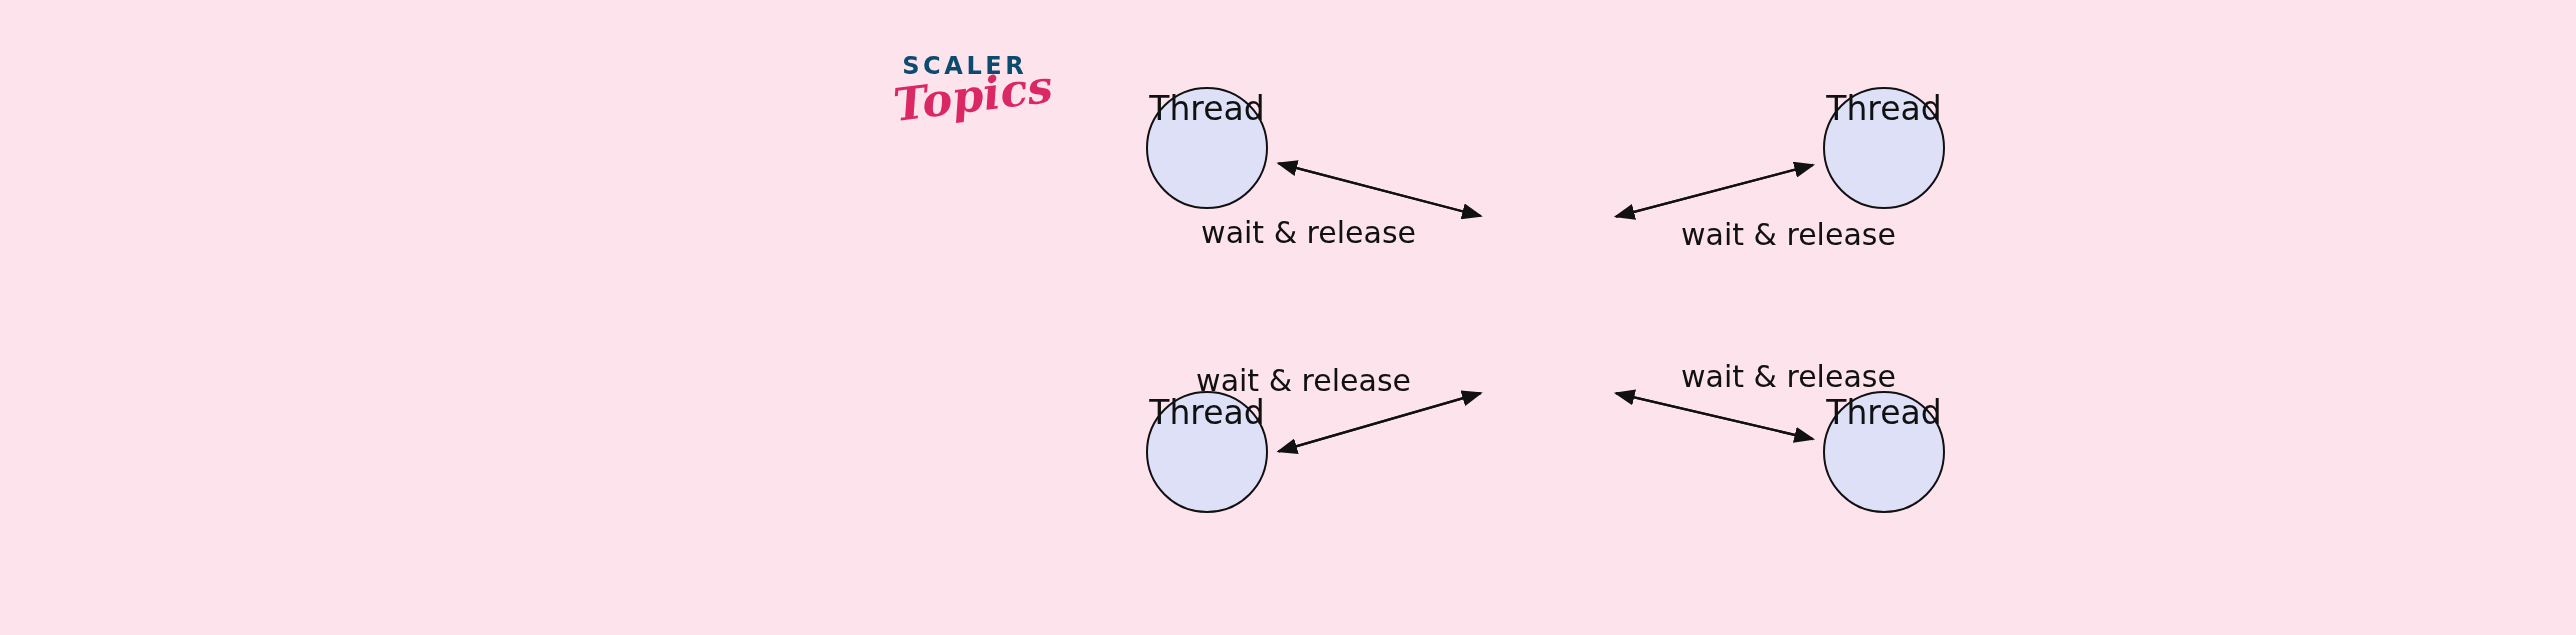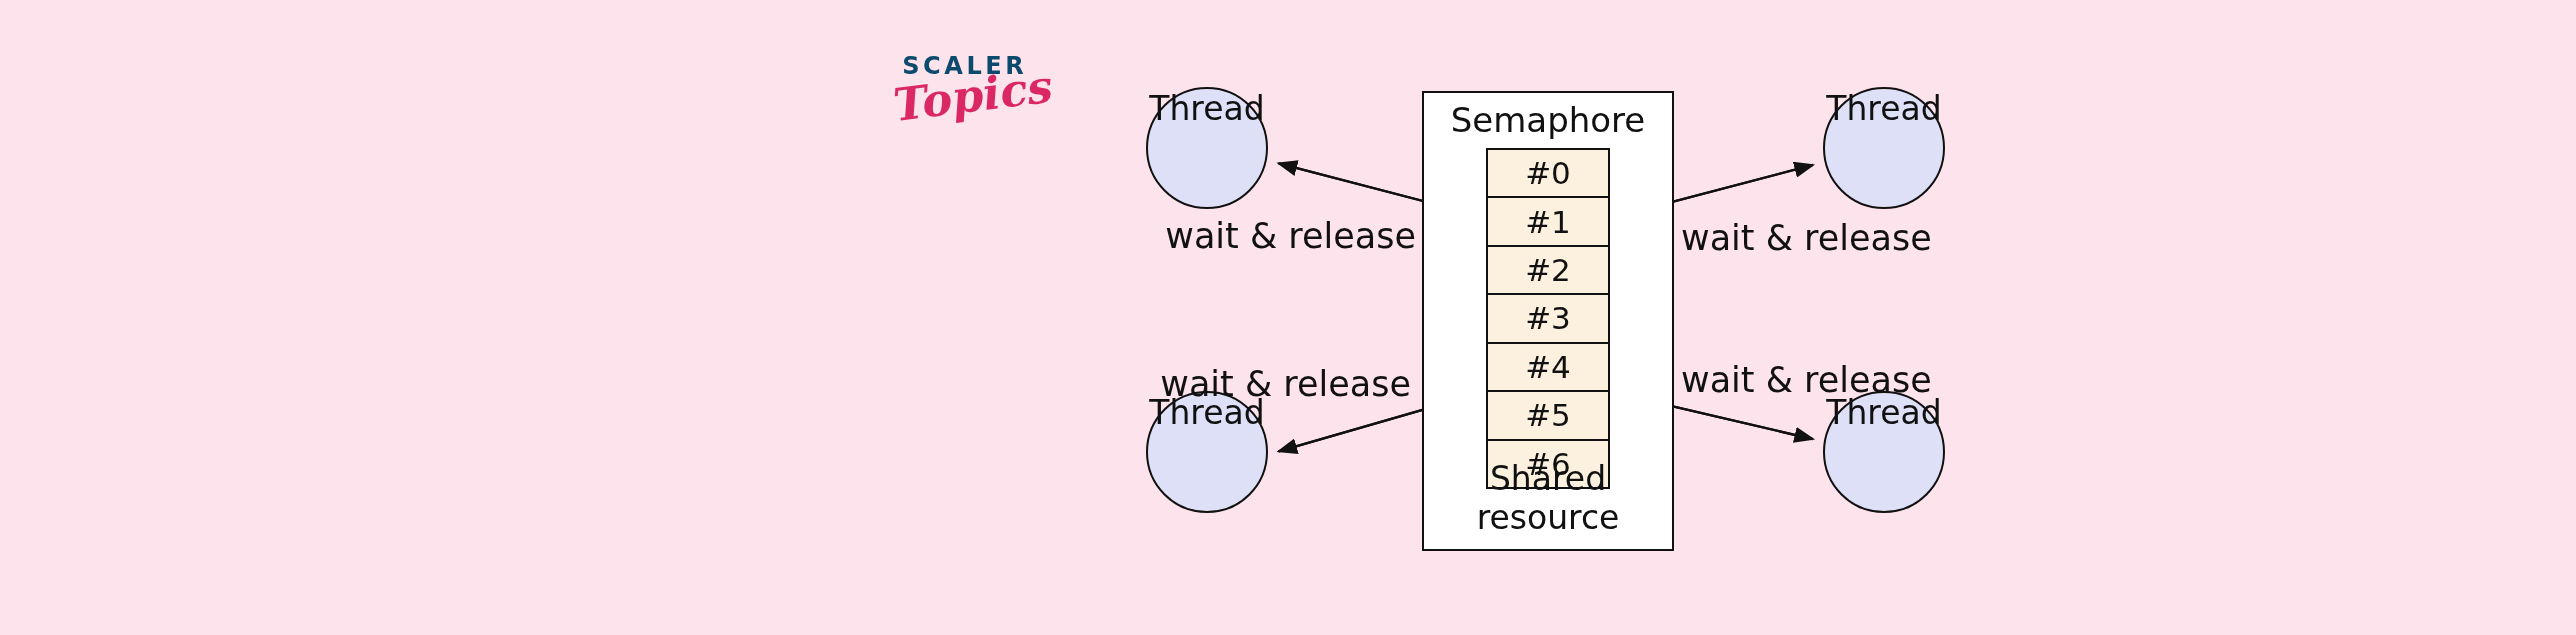--- a/index.html
+++ b/index.html
@@ -114,21 +114,21 @@
     font-size: 33px;
   }
   .thread.tl { left: 1146px; top: 87px; }
   .thread.tr { left: 1823px; top: 87px; }
   .thread.bl { left: 1146px; top: 391px; }
   .thread.br { left: 1823px; top: 391px; }
 
   
   .edge-label {
     position: absolute;
-    font-size: 35px;
+    font-size: 30px;
     line-height: 1.2;
     white-space: nowrap;
   }
   .edge-label.tl { right: 1675px; top: 215px; text-align: right; }
   .edge-label.tr { left: 1681px; top: 217px; }
   .edge-label.bl { right: 1680px; top: 363px; text-align: right; }
   .edge-label.br { left: 1681px; top: 359px; }
 
   
   .overlay {
@@ -175,33 +175,20 @@
       <line x1="2482" y1="876" x2="2874" y2="763" marker-end="url(#ah)"></line>
       <line x1="2874" y1="763" x2="2482" y2="876" marker-end="url(#ah)"></line>
     </g>
 
     <g>
       <line x1="3519" y1="852" x2="3137" y2="763" marker-end="url(#ah)"></line>
       <line x1="3137" y1="763" x2="3519" y2="852" marker-end="url(#ah)"></line>
     </g>
   </svg>
 
-  <div class="sem-box">
-    <div class="sem-title">Semaphore</div>
-    <div class="slot-stack">
-      <div class="slot">#0</div>
-      <div class="slot">#1</div>
-      <div class="slot">#2</div>
-      <div class="slot">#3</div>
-      <div class="slot">#4</div>
-      <div class="slot">#5</div>
-      <div class="slot">#6</div>
-    </div>
-    <div class="sem-footer">Shared resource</div>
-  </div>
 
   <div class="thread tl">
     <span>Thread</span>
   </div>
   <div class="thread tr">
     <span>Thread</span>
   </div>
   <div class="thread bl">
     <span>Thread</span>
   </div>

